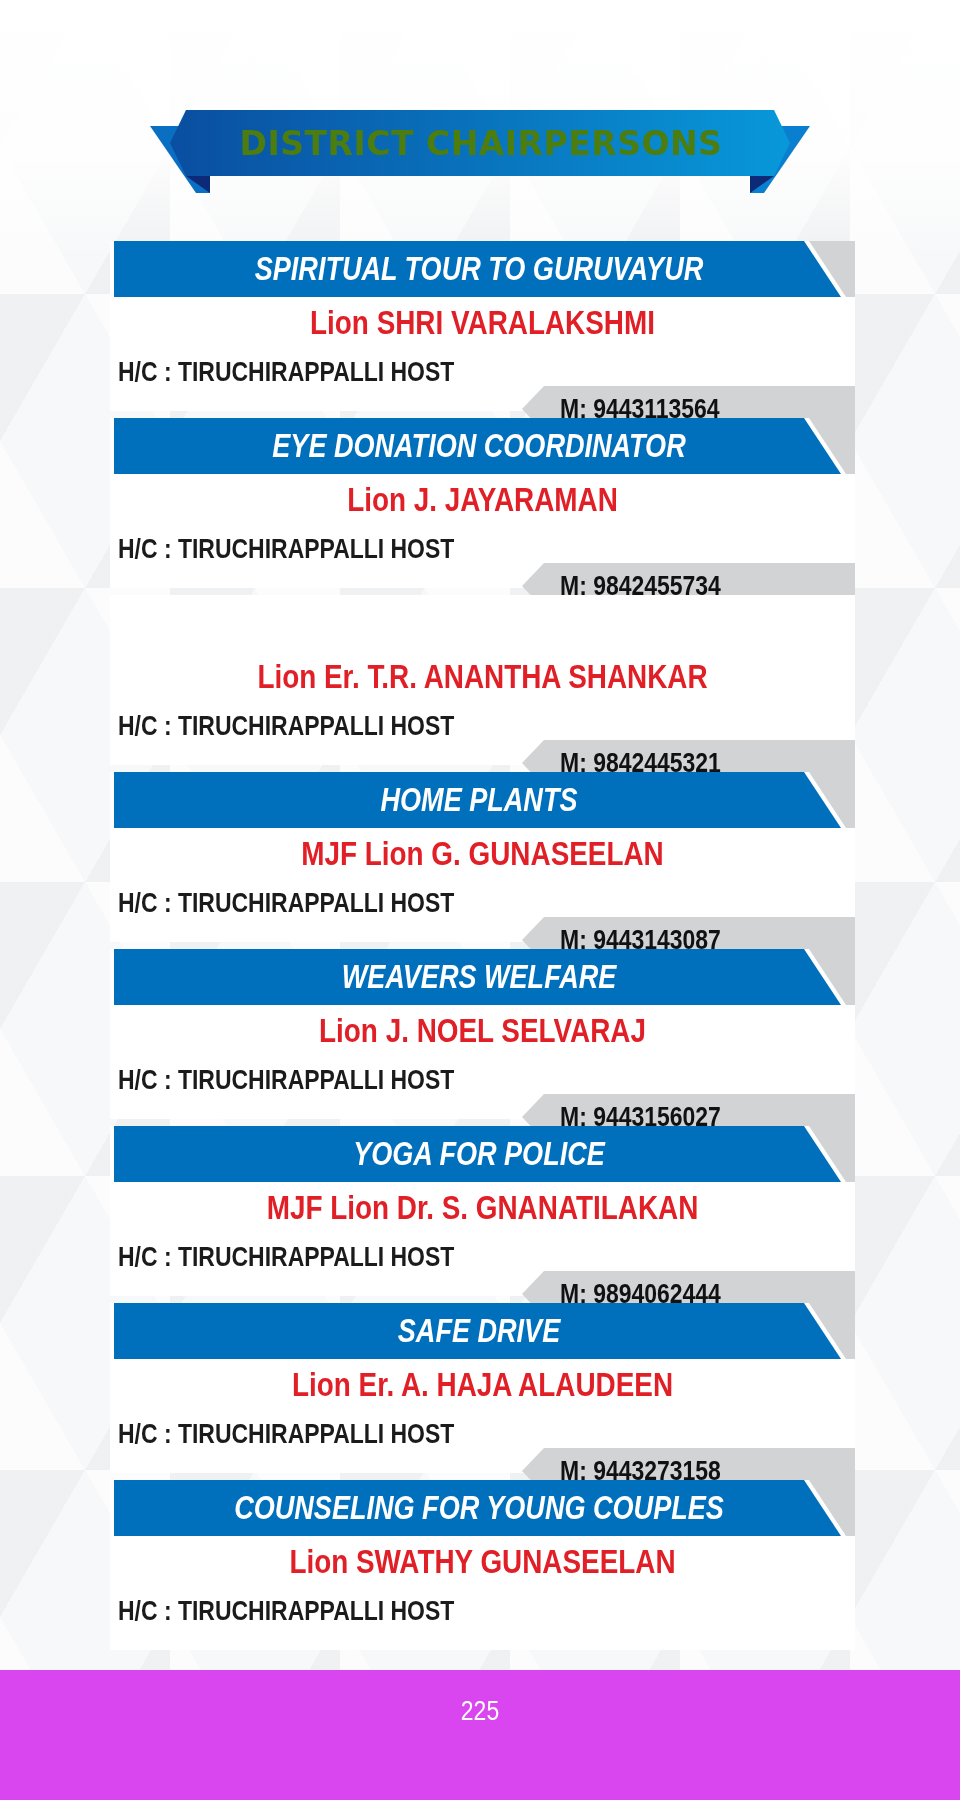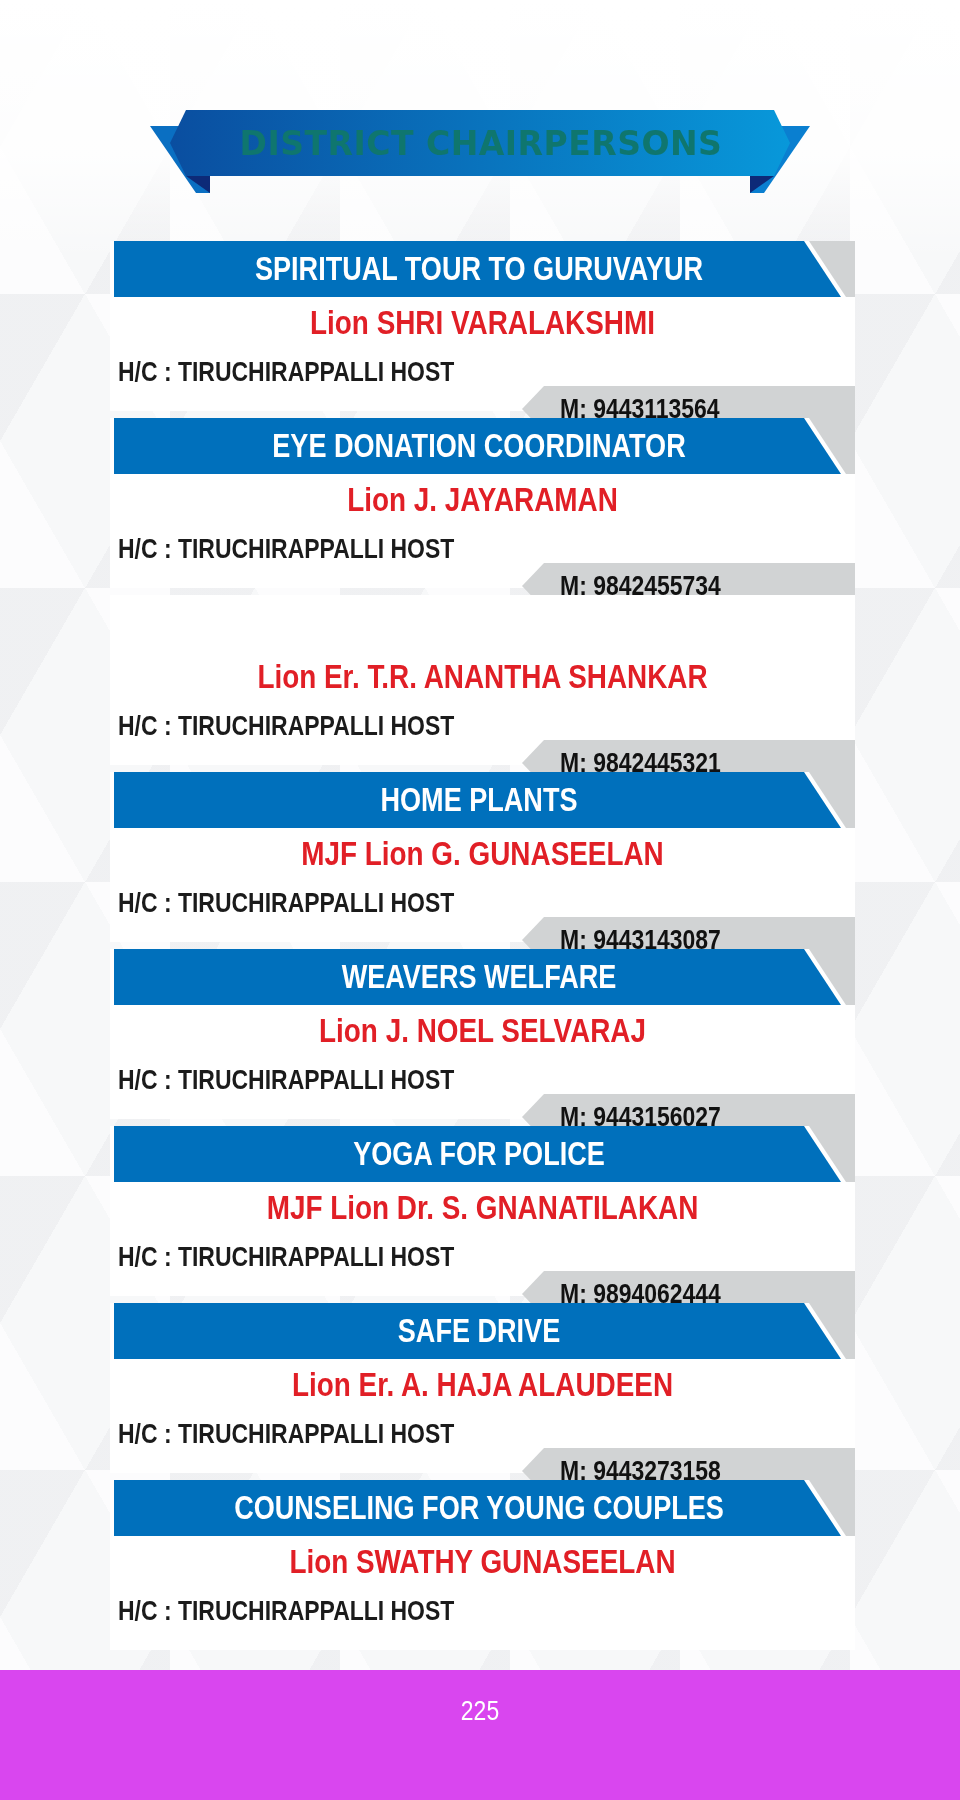--- a/index.html
+++ b/index.html
@@ -21,32 +21,32 @@
     position: absolute; left: 0; top: 0; width: 960px; height: 260px;
     background: linear-gradient(to bottom, #ffffff 0%, rgba(255,255,255,0.85) 60%, rgba(255,255,255,0) 100%);
   }
 
   
   .ribbon { position: absolute; left: 148px; top: 108px; width: 664px; height: 88px; }
   .ribbon svg { position: absolute; left: 0; top: 0; }
   .ribbon-title {
     position: absolute; left: 38px; top: 2px; width: 590px; height: 66px;
     display: flex; align-items: center; justify-content: center;
-    color: #0f766e; font-weight: bold; font-size: 33px; letter-spacing: 0.5px;
+    color: #4d7c0f; font-weight: bold; font-size: 33px; letter-spacing: 0.5px;
     font-family: "DejaVu Sans", sans-serif;
   }
 
   
   .cards { position: absolute; left: 0; top: 0; width: 960px; }
   .card {
     position: absolute; left: 110px; width: 745px; height: 170px;
     background: #ffffff;
   }
   .card-head {
-    position: absolute; left: 4px; top: 0; width: 812px; height: 56px;
+    position: absolute; left: 4px; top: 0; width: 812px; height: 56px; font-style: italic;
   }
   .card-head svg { position: absolute; left: 0; top: 0; }
   .card-title {
     position: absolute; left: 0; top: 0; width: 730px; height: 56px;
     display: flex; align-items: center; justify-content: center;
     color: #ffffff; font-weight: bold; font-size: 33px;
     transform: scaleX(0.82); transform-origin: center;
     white-space: nowrap;
   }
   .card-name {

